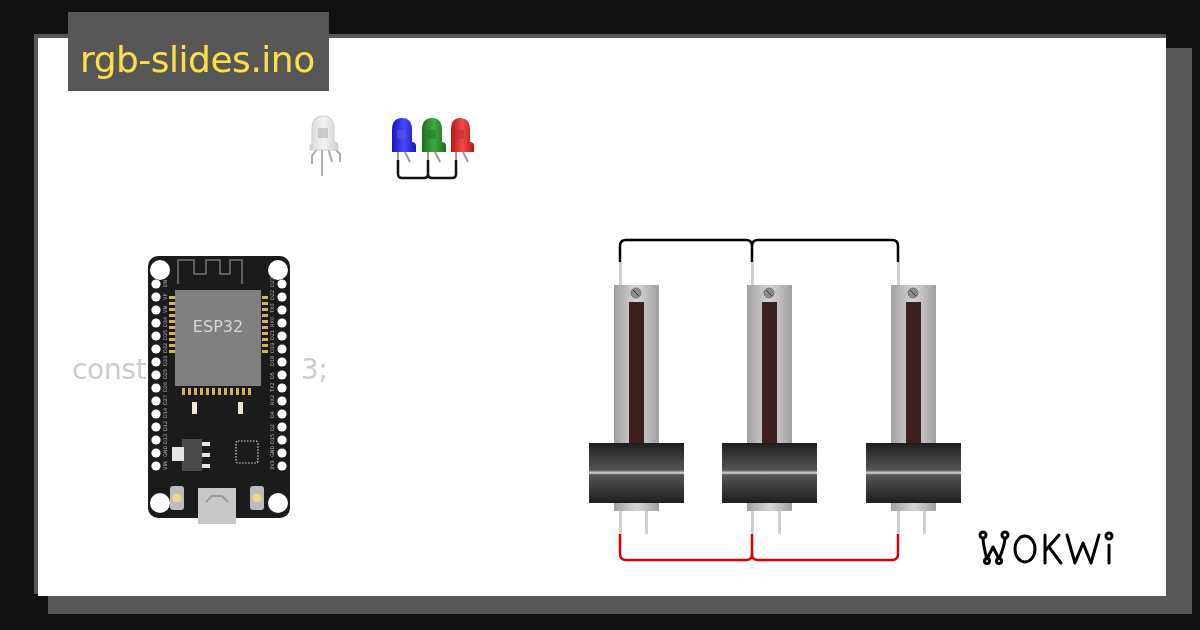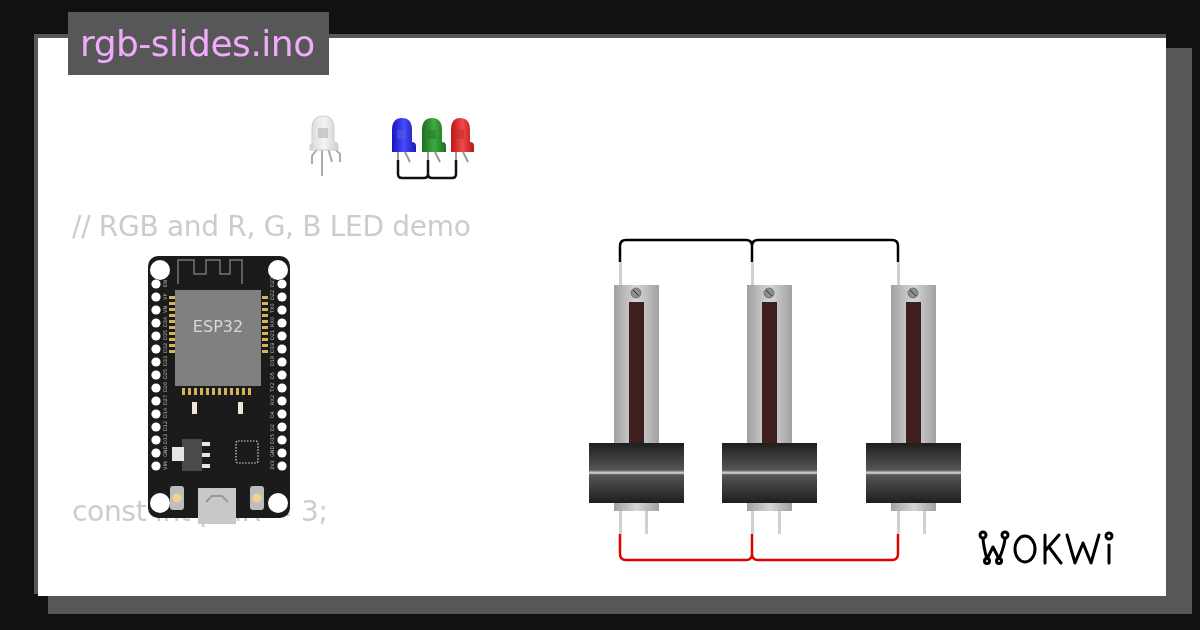--- a/index.html
+++ b/index.html
@@ -15,41 +15,40 @@
     .canvas {
       position: absolute; left: 34px; top: 34px; width: 1132px; height: 560px;
       background: #575757;
     }
     .canvas-inner {
       position: absolute; left: 4px; top: 4px; width: 1128px; height: 558px;
       background: #ffffff; overflow: hidden;
     }
     .title-tab {
       position: absolute; left: 68px; top: 12px; height: 63px;
-      padding: 0 14px 0 12px; background: #575757; color: #f0abfc;
+      padding: 16px 14px 0 12px; background: #575757; color: #fde047;
       font-family: "DejaVu Sans", sans-serif; font-size: 36px;
       line-height: 63px; letter-spacing: -0.5px; z-index: 5;
     }
     .code-bg {
       position: absolute; left: 34px; top: 70px; margin: 0;
       font-family: "DejaVu Sans", sans-serif; font-size: 28px;
       color: #cccccc; line-height: 47.5px; white-space: pre; letter-spacing: -0.3px;
     }
     .code-line { display: block; height: 47.5px; }
     svg { position: absolute; overflow: visible; }
     .wokwi-logo { position: absolute; left: 975px; top: 525px; }
   </style>
 </head>
 <body>
 
 <div class="shadow-frame"></div>
 <div class="canvas">
   <div class="canvas-inner">
     <div class="code-bg">
-      <span class="code-line">// RGB and R, G, B LED demo</span>
       <span class="code-line"></span>
       <span class="code-line">const int pinR = 3;</span>
       
       
       
       
       
       
       
       

